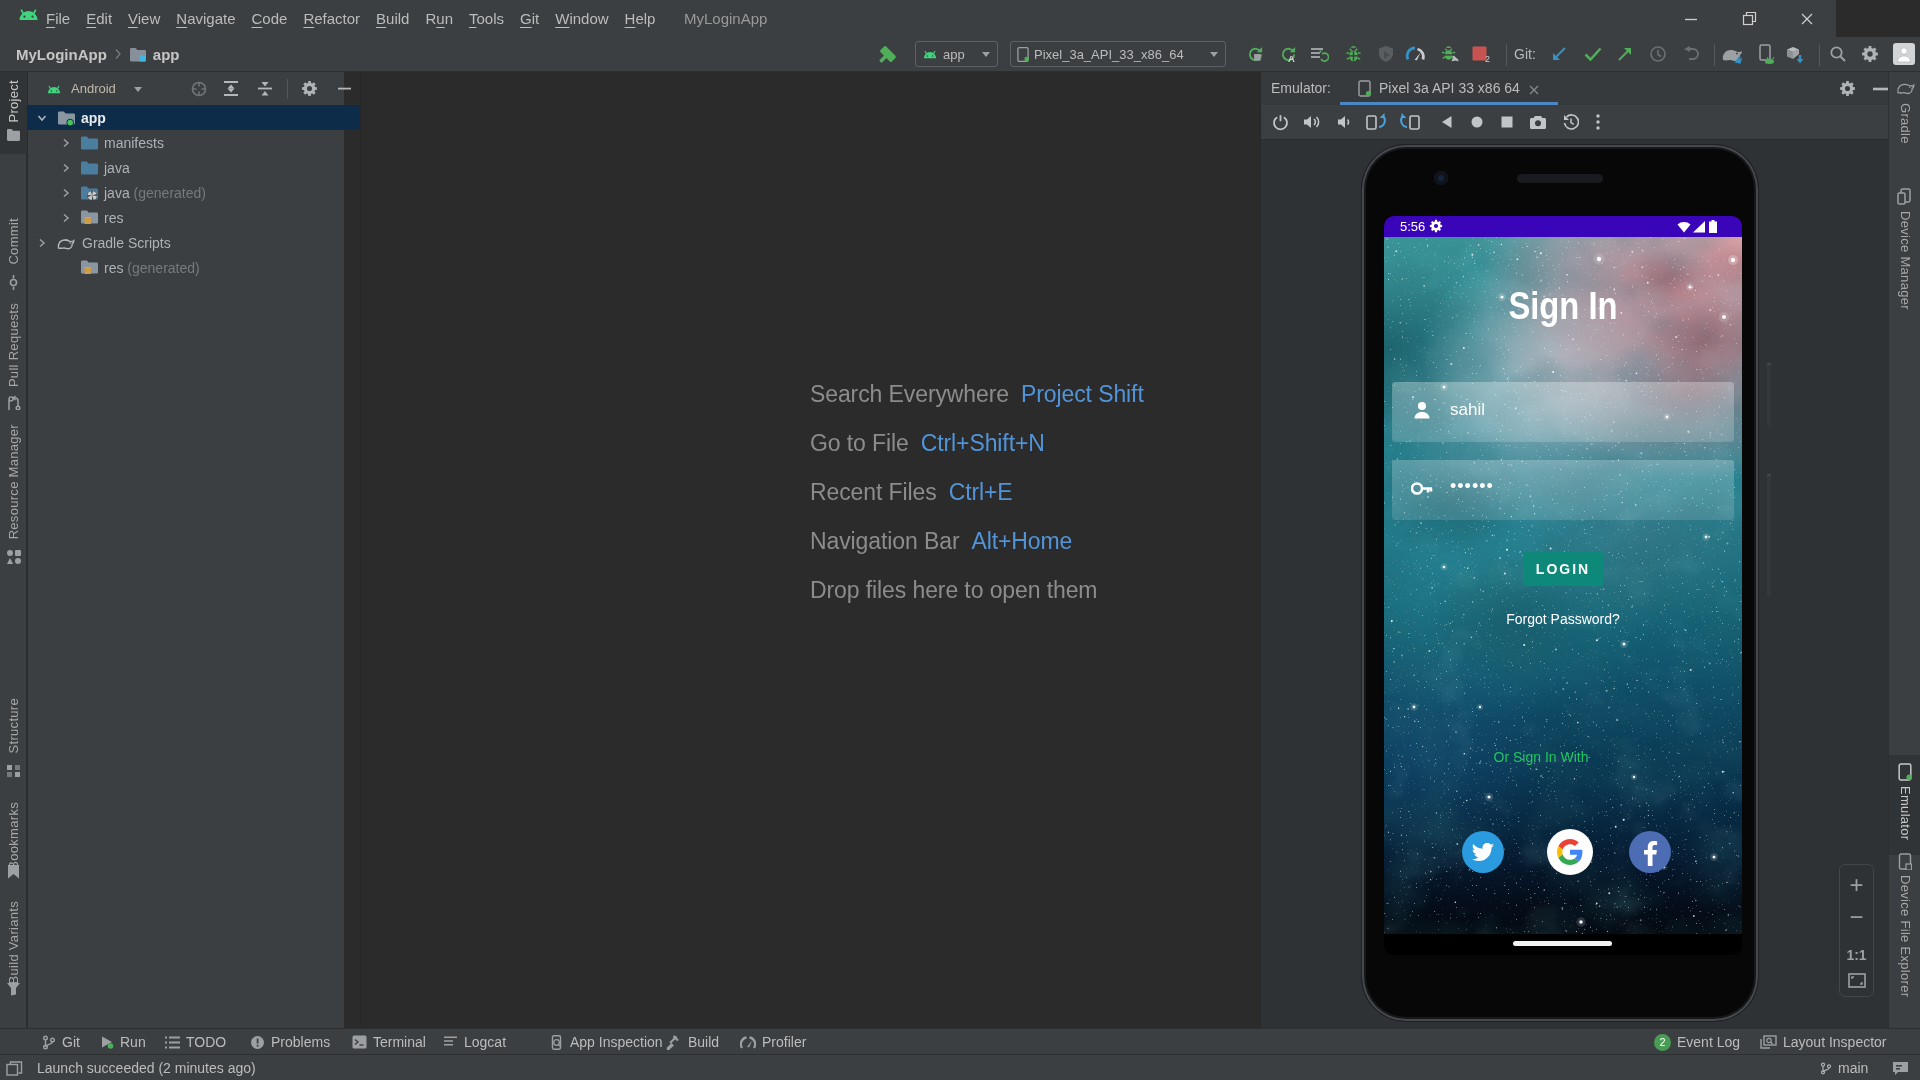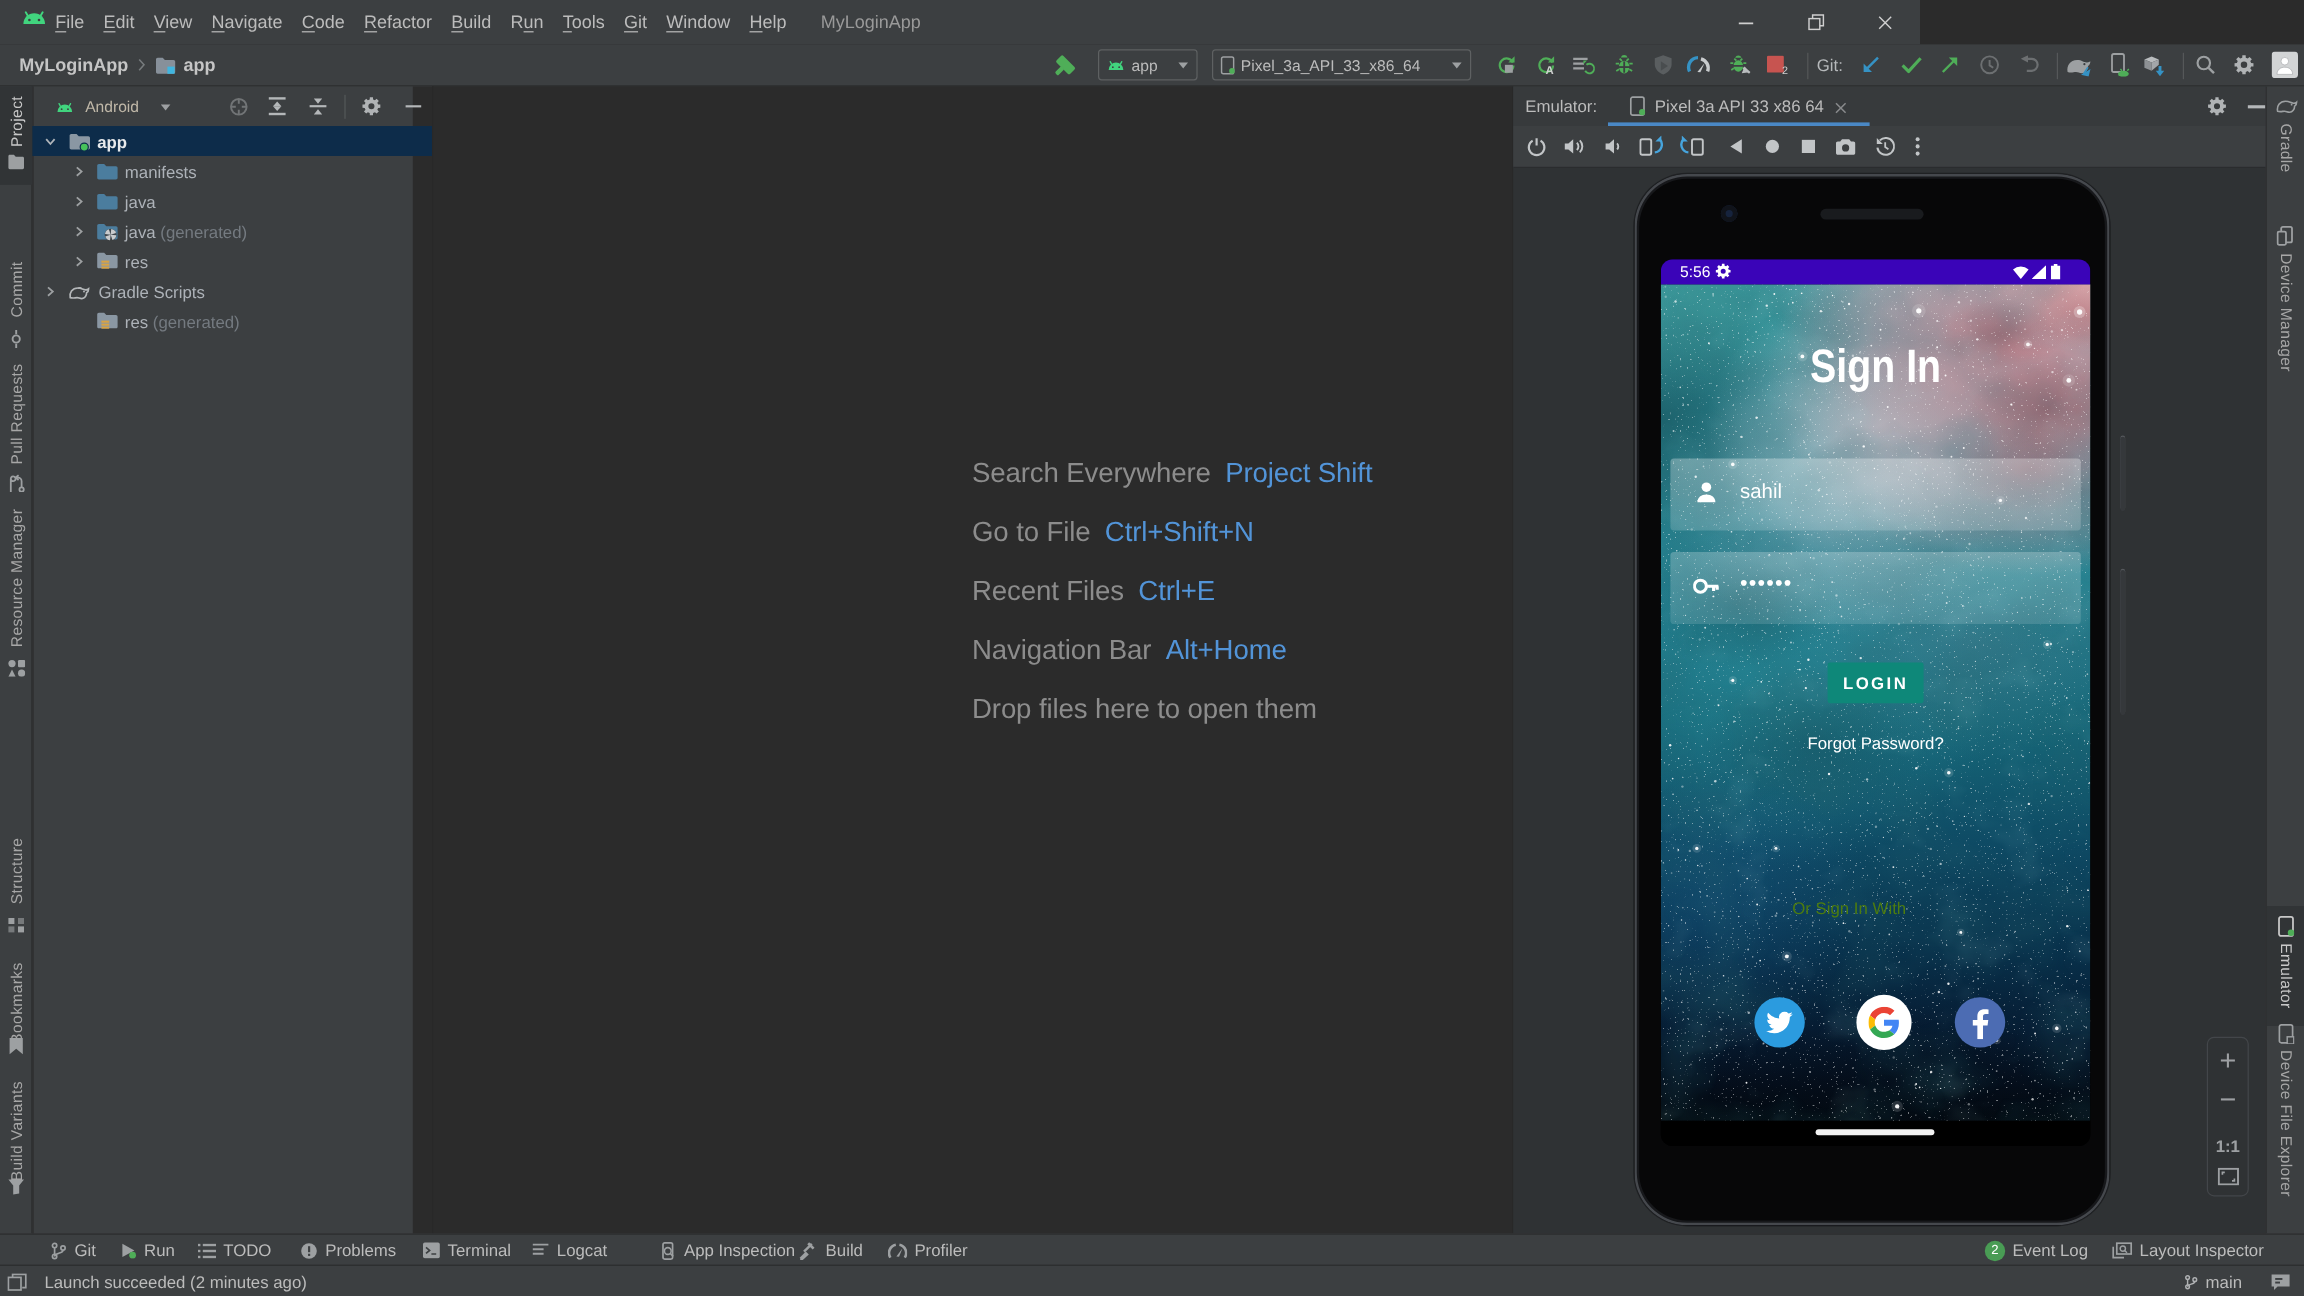--- a/index.html
+++ b/index.html
@@ -2,21 +2,21 @@
 <html><head>
 <meta charset="utf-8">
 <style>
 * { margin:0; padding:0; box-sizing:border-box; }
 html,body { width:1920px; height:1080px; overflow:hidden; background:#2b2b2b;
   font-family:"Liberation Sans", sans-serif; }
 .abs { position:absolute; }
 #app { position:relative; width:1920px; height:1080px; }
 
 
-#menubar { position:absolute; left:0; top:0; width:1600px; height:37px; background:#3c3f41;
+#menubar { position:absolute; left:0; top:0; width:1836px; height:37px; background:#3c3f41;
   color:#bcbcbc; font-size:15px; }
 #menubar .items { position:absolute; left:46px; top:0; height:37px; display:flex; align-items:center; gap:16px; }
 #menubar .t { text-decoration:underline; text-underline-offset:3px; text-decoration-thickness:1px; }
 #wintitle { position:absolute; left:684px; top:10px; color:#999; font-size:15px; }
 #winbtns { position:absolute; right:0; top:0; height:37px; display:flex; }
 #winbtns div { width:58px; height:37px; display:flex; align-items:center; justify-content:center; color:#cfcfcf; }
 
 
 #toolbar { position:absolute; left:0; top:37px; width:1920px; height:35px; background:#3c3f41;
   border-bottom:1px solid #2d2f30; color:#bcbcbc; }
@@ -1383,21 +1383,21 @@
               </div>
               <div class="abs" style="left:8px;top:244px;width:342px;height:60px;background:linear-gradient(180deg,rgba(255,255,255,0.24),rgba(255,255,255,0.13));border-radius:3px">
                 <svg class="abs" style="left:19px;top:20px" width="22" height="17" viewBox="0 0 22 17">
                     <circle cx="6" cy="8.5" r="5" fill="none" stroke="#fff" stroke-width="2.6"></circle>
                     <path d="M11 8.5h10M17 8.5v4M20 8.5v3" stroke="#fff" stroke-width="2.6"></path>
                   </svg>
                 <span class="abs" style="left:58px;top:16px;color:#fff;font-size:18px;letter-spacing:1px">••••••</span>
               </div>
               <div class="abs" style="left:139px;top:336px;width:80px;height:34px;background:#0e8879;border-radius:2px;display:flex;align-items:center;justify-content:center;color:#fff;font-size:14px;font-weight:bold;letter-spacing:2px">LOGIN</div>
               <div class="abs" style="left:0;top:395px;width:358px;text-align:center;color:#fff;font-size:14px">Forgot Password?</div>
-              <div class="abs" style="left:0;top:533px;width:314px;text-align:center;color:#4d7c0f;font-size:14px">Or Sign In With</div>
+              <div class="abs" style="left:0;top:533px;width:314px;text-align:center;color:#22c55e;font-size:14px">Or Sign In With</div>
               <div class="abs" style="left:78px;top:615px;width:42px;height:42px;border-radius:50%;background:#2b9bdf">
                 <svg class="abs" style="left:9px;top:12px" width="24" height="19" viewBox="0 0 24 19">
                     <path d="M23 2.3c-.8.4-1.7.6-2.6.8A4.6 4.6 0 0 0 22.4.5c-.9.5-1.9.9-2.9 1.1A4.5 4.5 0 0 0 11.7 5.7 12.8 12.8 0 0 1 2.4 1 4.5 4.5 0 0 0 3.8 7 4.5 4.5 0 0 1 1.7 6.5v.1A4.5 4.5 0 0 0 5.3 11a4.5 4.5 0 0 1-2 .1 4.5 4.5 0 0 0 4.2 3.1A9 9 0 0 1 .8 16.1 12.7 12.7 0 0 0 7.7 18c8.3 0 12.8-6.9 12.8-12.8v-.6A9 9 0 0 0 23 2.3z" fill="#fff"></path>
                   </svg>
               </div>
               <div class="abs" style="left:163px;top:613px;width:46px;height:46px;border-radius:50%;background:#fff">
                 <svg class="abs" style="left:10px;top:10px" width="26" height="26" viewBox="0 0 48 48">
                     <path fill="#EA4335" d="M24 9.5c3.54 0 6.71 1.22 9.21 3.6l6.85-6.85C35.9 2.38 30.47 0 24 0 14.62 0 6.51 5.38 2.56 13.22l7.98 6.19C12.43 13.72 17.74 9.5 24 9.5z"></path>
                     <path fill="#4285F4" d="M46.98 24.55c0-1.57-.15-3.09-.38-4.55H24v9.02h12.94c-.58 2.96-2.26 5.48-4.78 7.18l7.73 6c4.51-4.18 7.09-10.36 7.09-17.65z"></path>
                     <path fill="#FBBC05" d="M10.53 28.59c-.48-1.45-.76-2.99-.76-4.59s.27-3.14.76-4.59l-7.98-6.19C.92 16.46 0 20.12 0 24c0 3.88.92 7.54 2.56 10.78l7.97-6.19z"></path>

